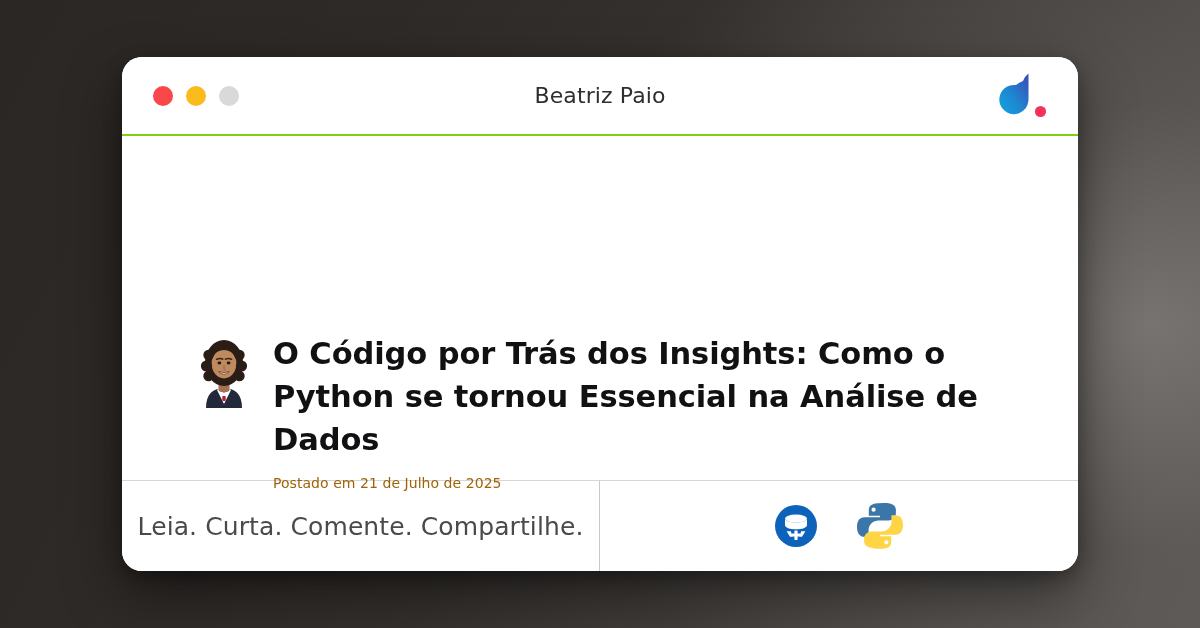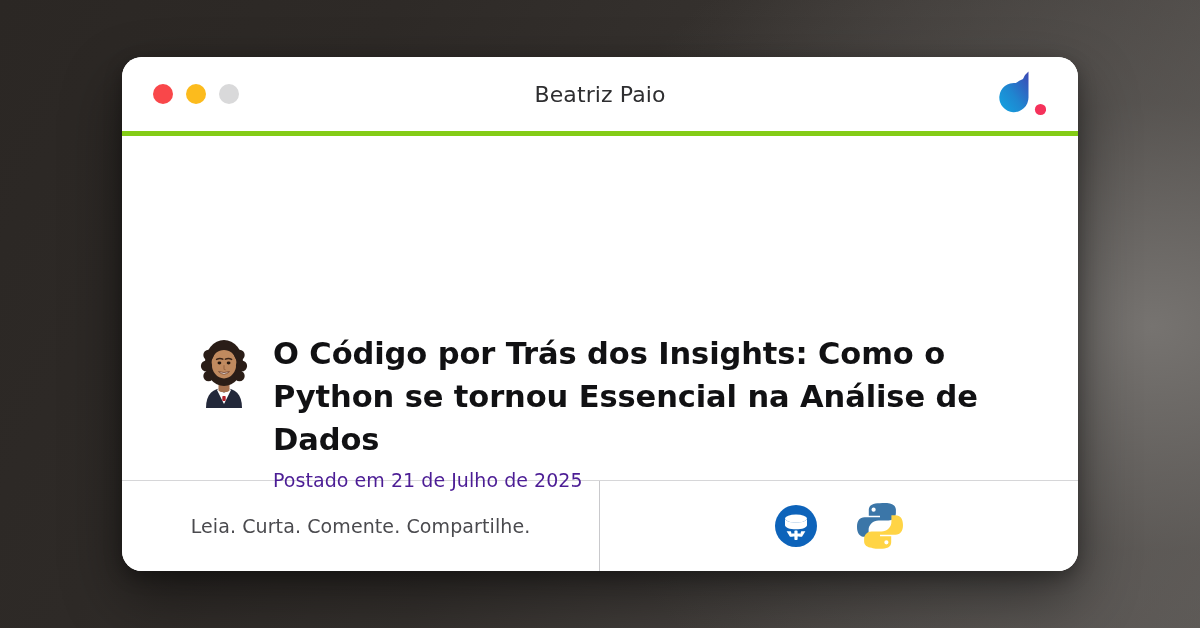--- a/index.html
+++ b/index.html
@@ -29,21 +29,21 @@
     display:flex;
     flex-direction:column;
     overflow:hidden;
   }
 
   
   #titlebar {
     position:relative;
     height:79px;
     flex:0 0 79px;
-    border-bottom:5px solid #84cc16;
+    border-bottom:2px solid #84cc16;
     background:#fff;
     display:flex;
     align-items:center;
   }
 
   .lights {
     position:absolute;
     left:31px; top:50%;
     transform:translateY(-50%);
     display:flex;
@@ -102,23 +102,23 @@
   #post-title {
     font-size:30.5px;
     line-height:43px;
     color:#111113;
     font-weight:700;
     letter-spacing:-0.1px;
     max-width:710px;
   }
 
   #post-date {
-    margin-top:8px;
-    font-size:19px;
-    color:#4c1d95;
+    margin-top:14px;
+    font-size:14px;
+    color:#a16207;
     font-weight:400;
     letter-spacing:0.05px;
   }
 
   
   #footer {
     flex:0 0 91px;
     height:91px;
     border-top:1px solid #d6d6d8;
     background:#fff;
@@ -129,21 +129,21 @@
   #footer-left {
     width:478px;
     flex:0 0 478px;
     display:flex;
     align-items:center;
     justify-content:center;
     border-right:1px solid #c9c9cc;
   }
 
   #footer-tagline {
-    font-size:19px;
+    font-size:25px;
     color:#4a4a4e;
     font-weight:400;
     letter-spacing:0.1px;
   }
 
   #footer-right {
     flex:1 1 auto;
     display:flex;
     align-items:center;
     justify-content:center;

